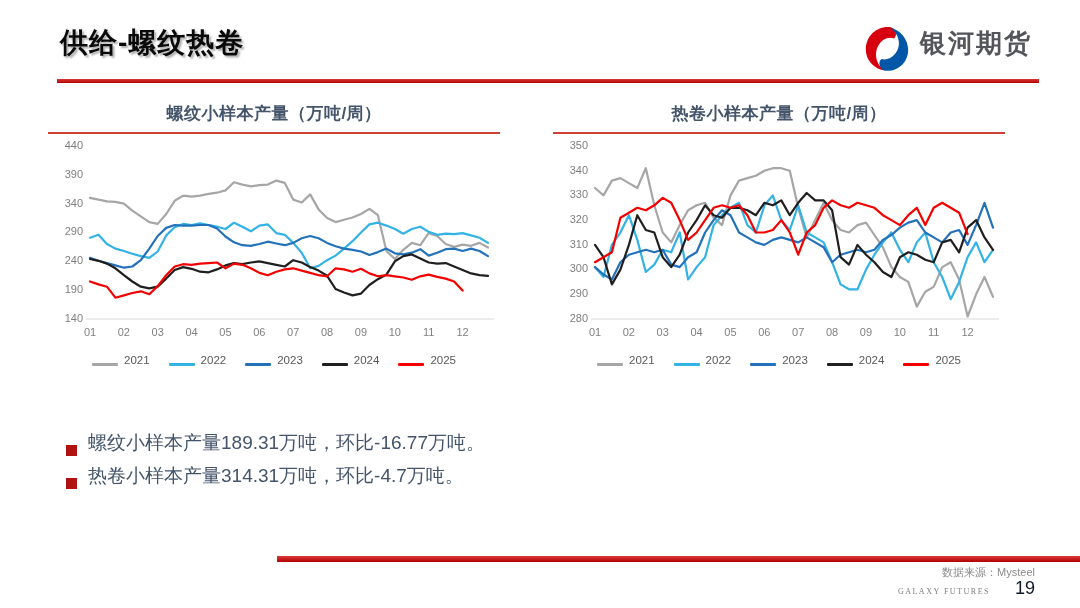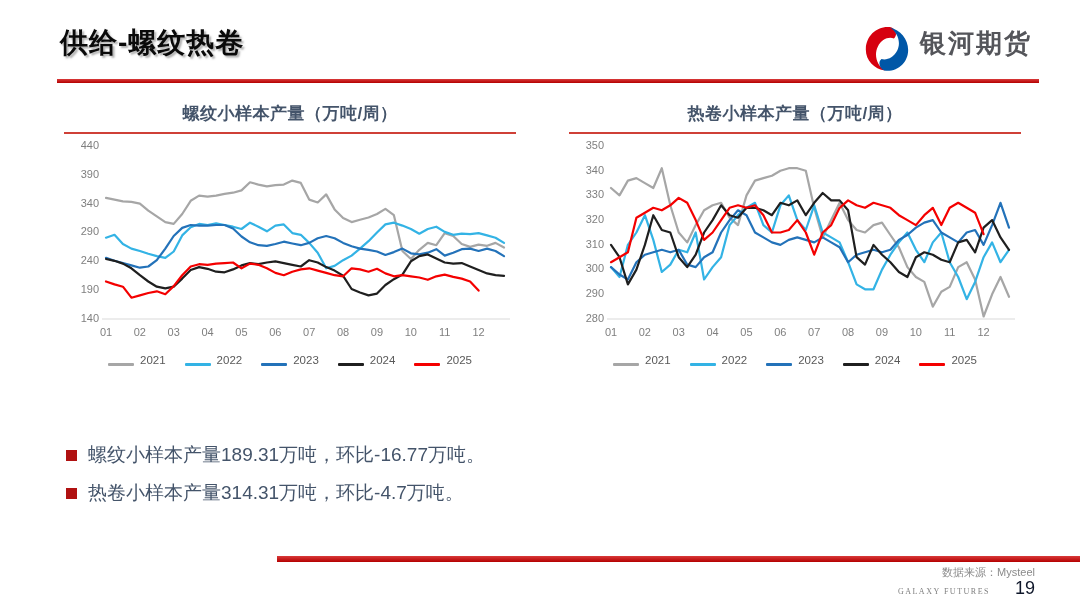--- a/index.html
+++ b/index.html
@@ -17,39 +17,39 @@
   .logo{
     position:absolute;right:48px;top:26px;display:flex;align-items:flex-start;gap:10px;
   }
   .logo-text{font-size:26px;font-weight:bold;color:#54555a;letter-spacing:2px;}
   .header-rule{
     position:absolute;left:57px;right:41px;top:79px;height:4px;
     background:linear-gradient(#d93a3a,#b40000);
   }
   
   .charts-row{
-    position:absolute;left:64px;top:96px;display:flex;gap:53px;
+    position:absolute;left:48px;top:96px;display:flex;gap:53px;
   }
   .chart-panel{width:452px;}
   .chart-title{
     margin:0;padding:6px 0 7px;text-align:center;
     font-size:17px;font-weight:bold;color:#44546A;letter-spacing:0.5px;
   }
   .chart-underline{height:2px;background:#cf4037;}
   .chart-canvas{width:452px;}
   .chart-canvas svg{display:block;}
   .legend{display:flex;justify-content:center;align-items:center;gap:19px;margin-top:5px;}
   .legend-item{display:flex;align-items:flex-end;gap:6px;}
   .legend-swatch{width:26px;height:3px;border-radius:1px;}
   .legend-label{font-size:11.5px;color:#595959;}
   
   .bullets{
     position:absolute;left:66px;top:430px;margin:0;padding:0;list-style:none;
   }
-  .bullets li{display:flex;align-items:center;margin-bottom:7px;margin-top:12px;}
+  .bullets li{display:flex;align-items:flex-end;margin-bottom:7px;}
   .bullet-sq{
     width:11px;height:11px;background:#b01111;display:inline-block;
     margin-right:11px;flex:none;
   }
   .bullet-text{font-size:19px;color:#44546A;}
   
   .footer-bar{
     position:absolute;left:277px;right:0;top:556px;height:6px;
     background:linear-gradient(#d93a3a,#b40000);
   }

